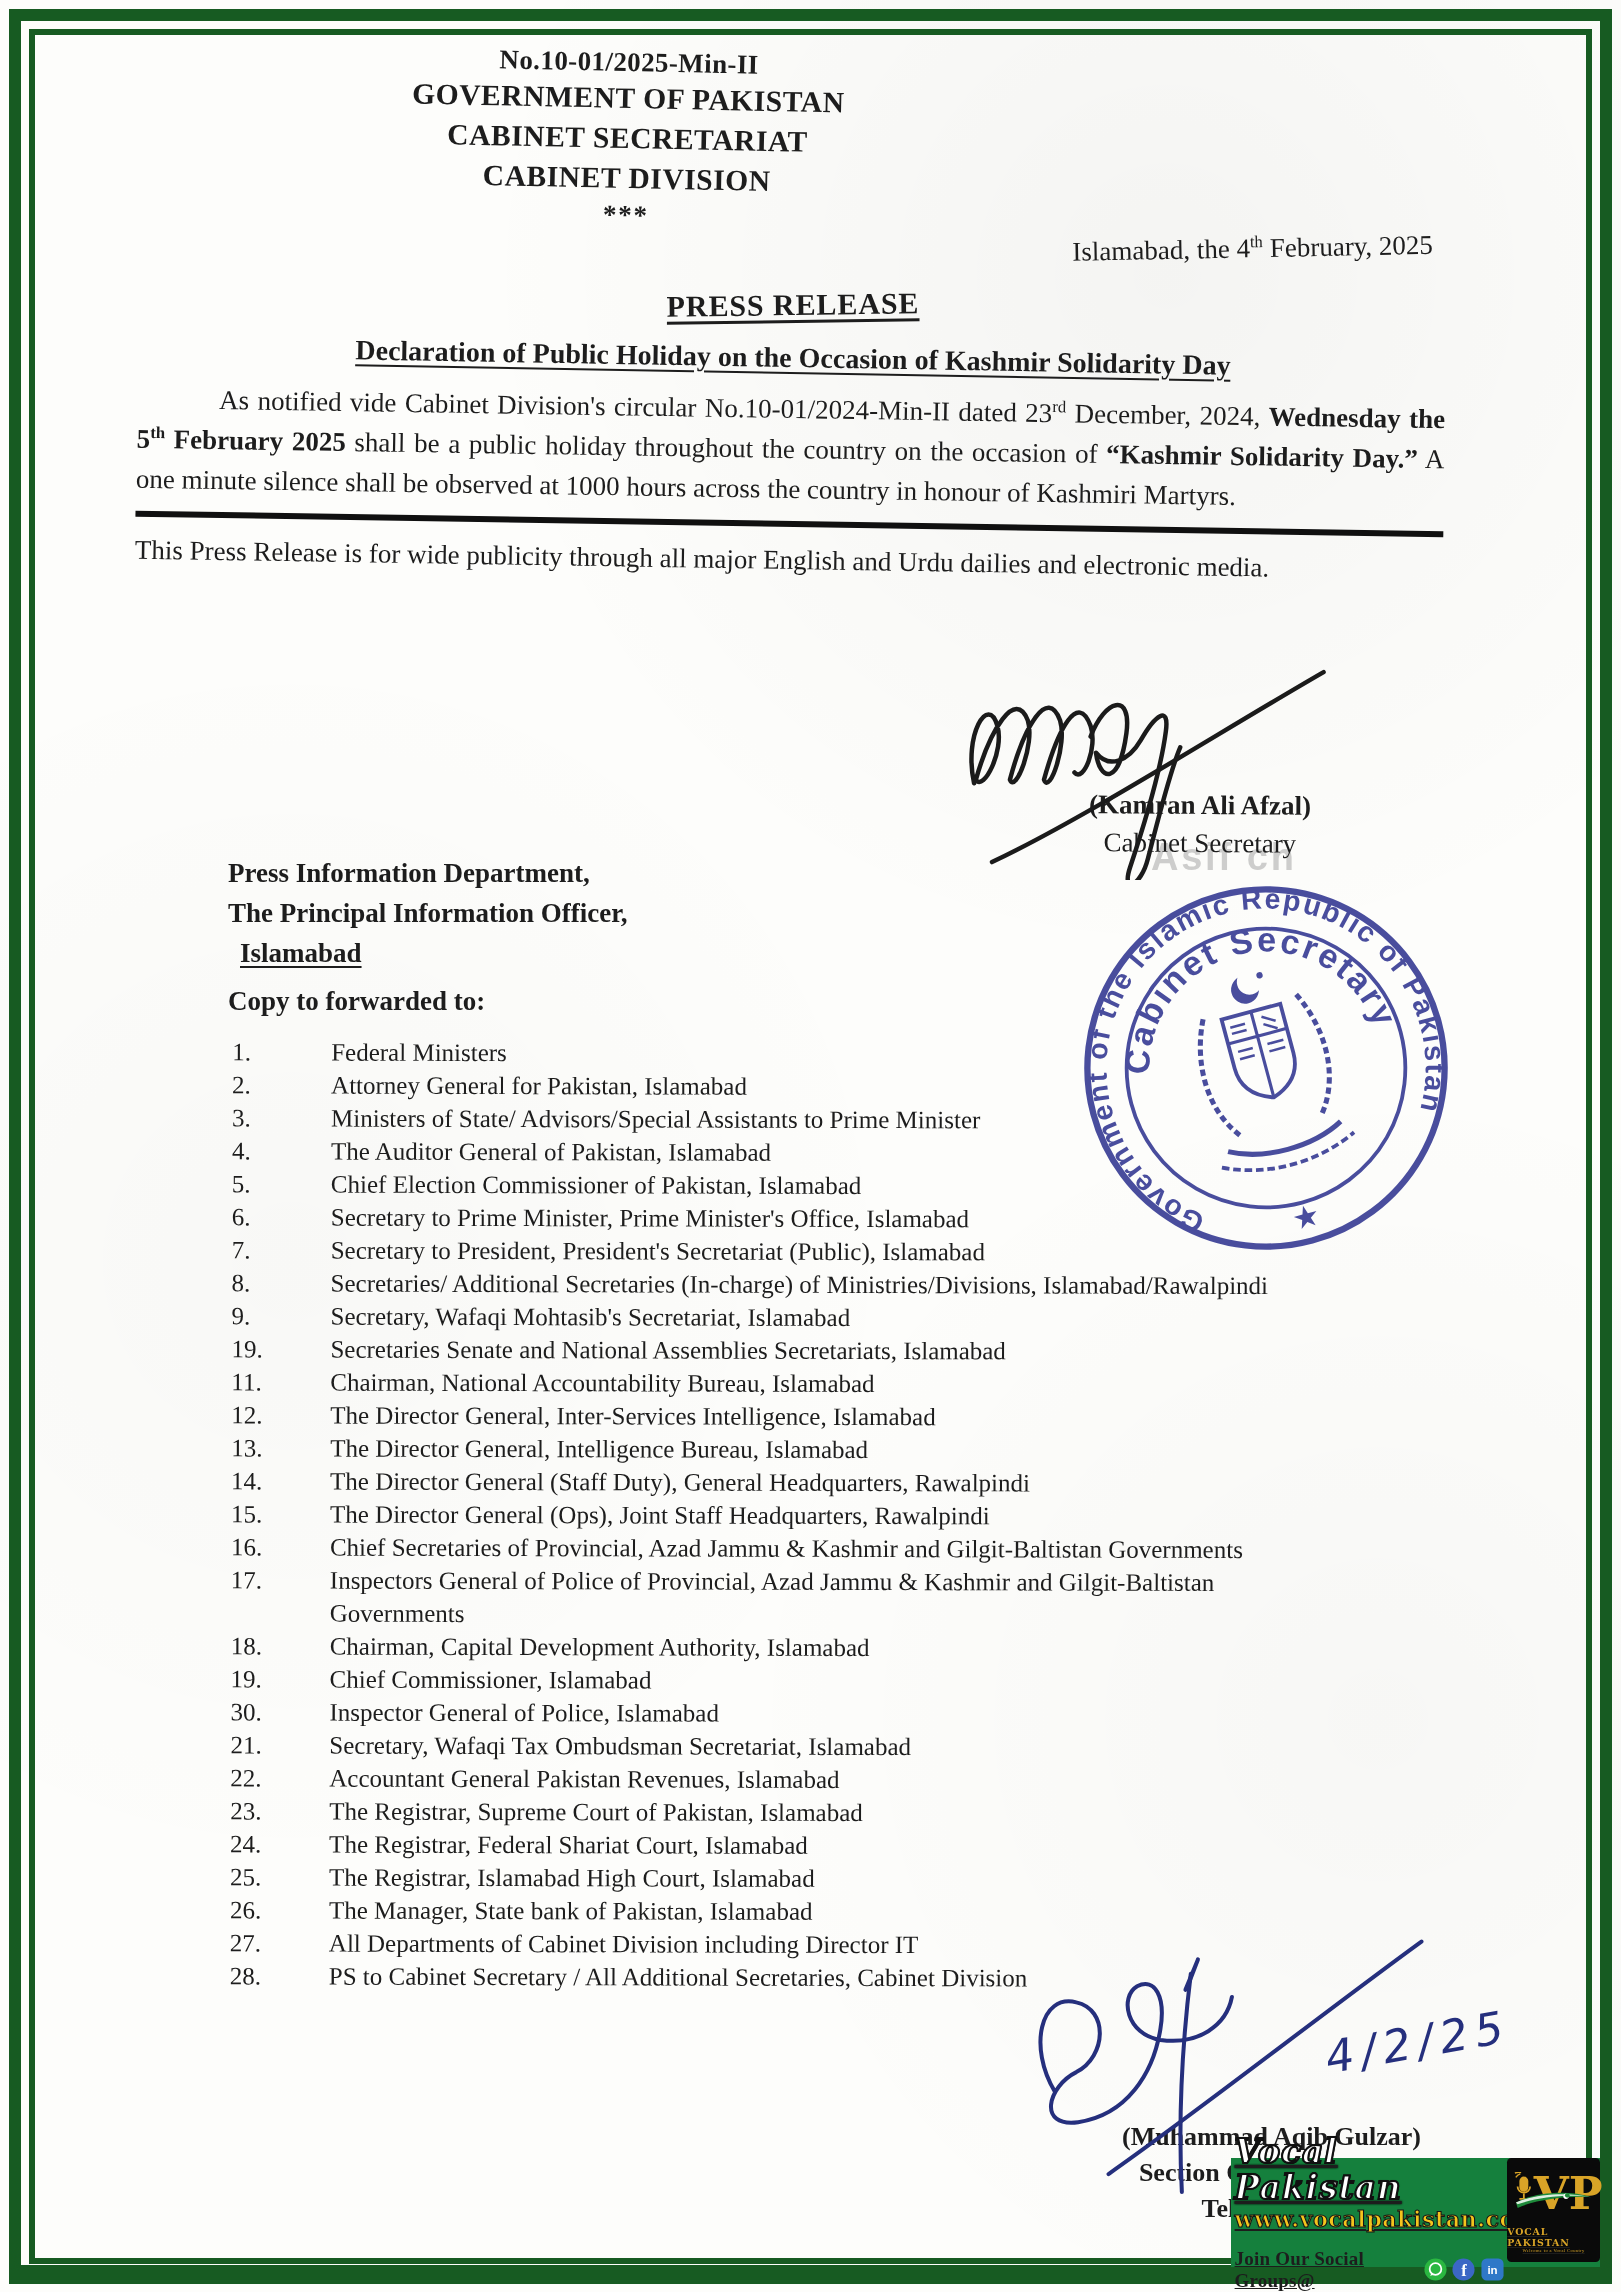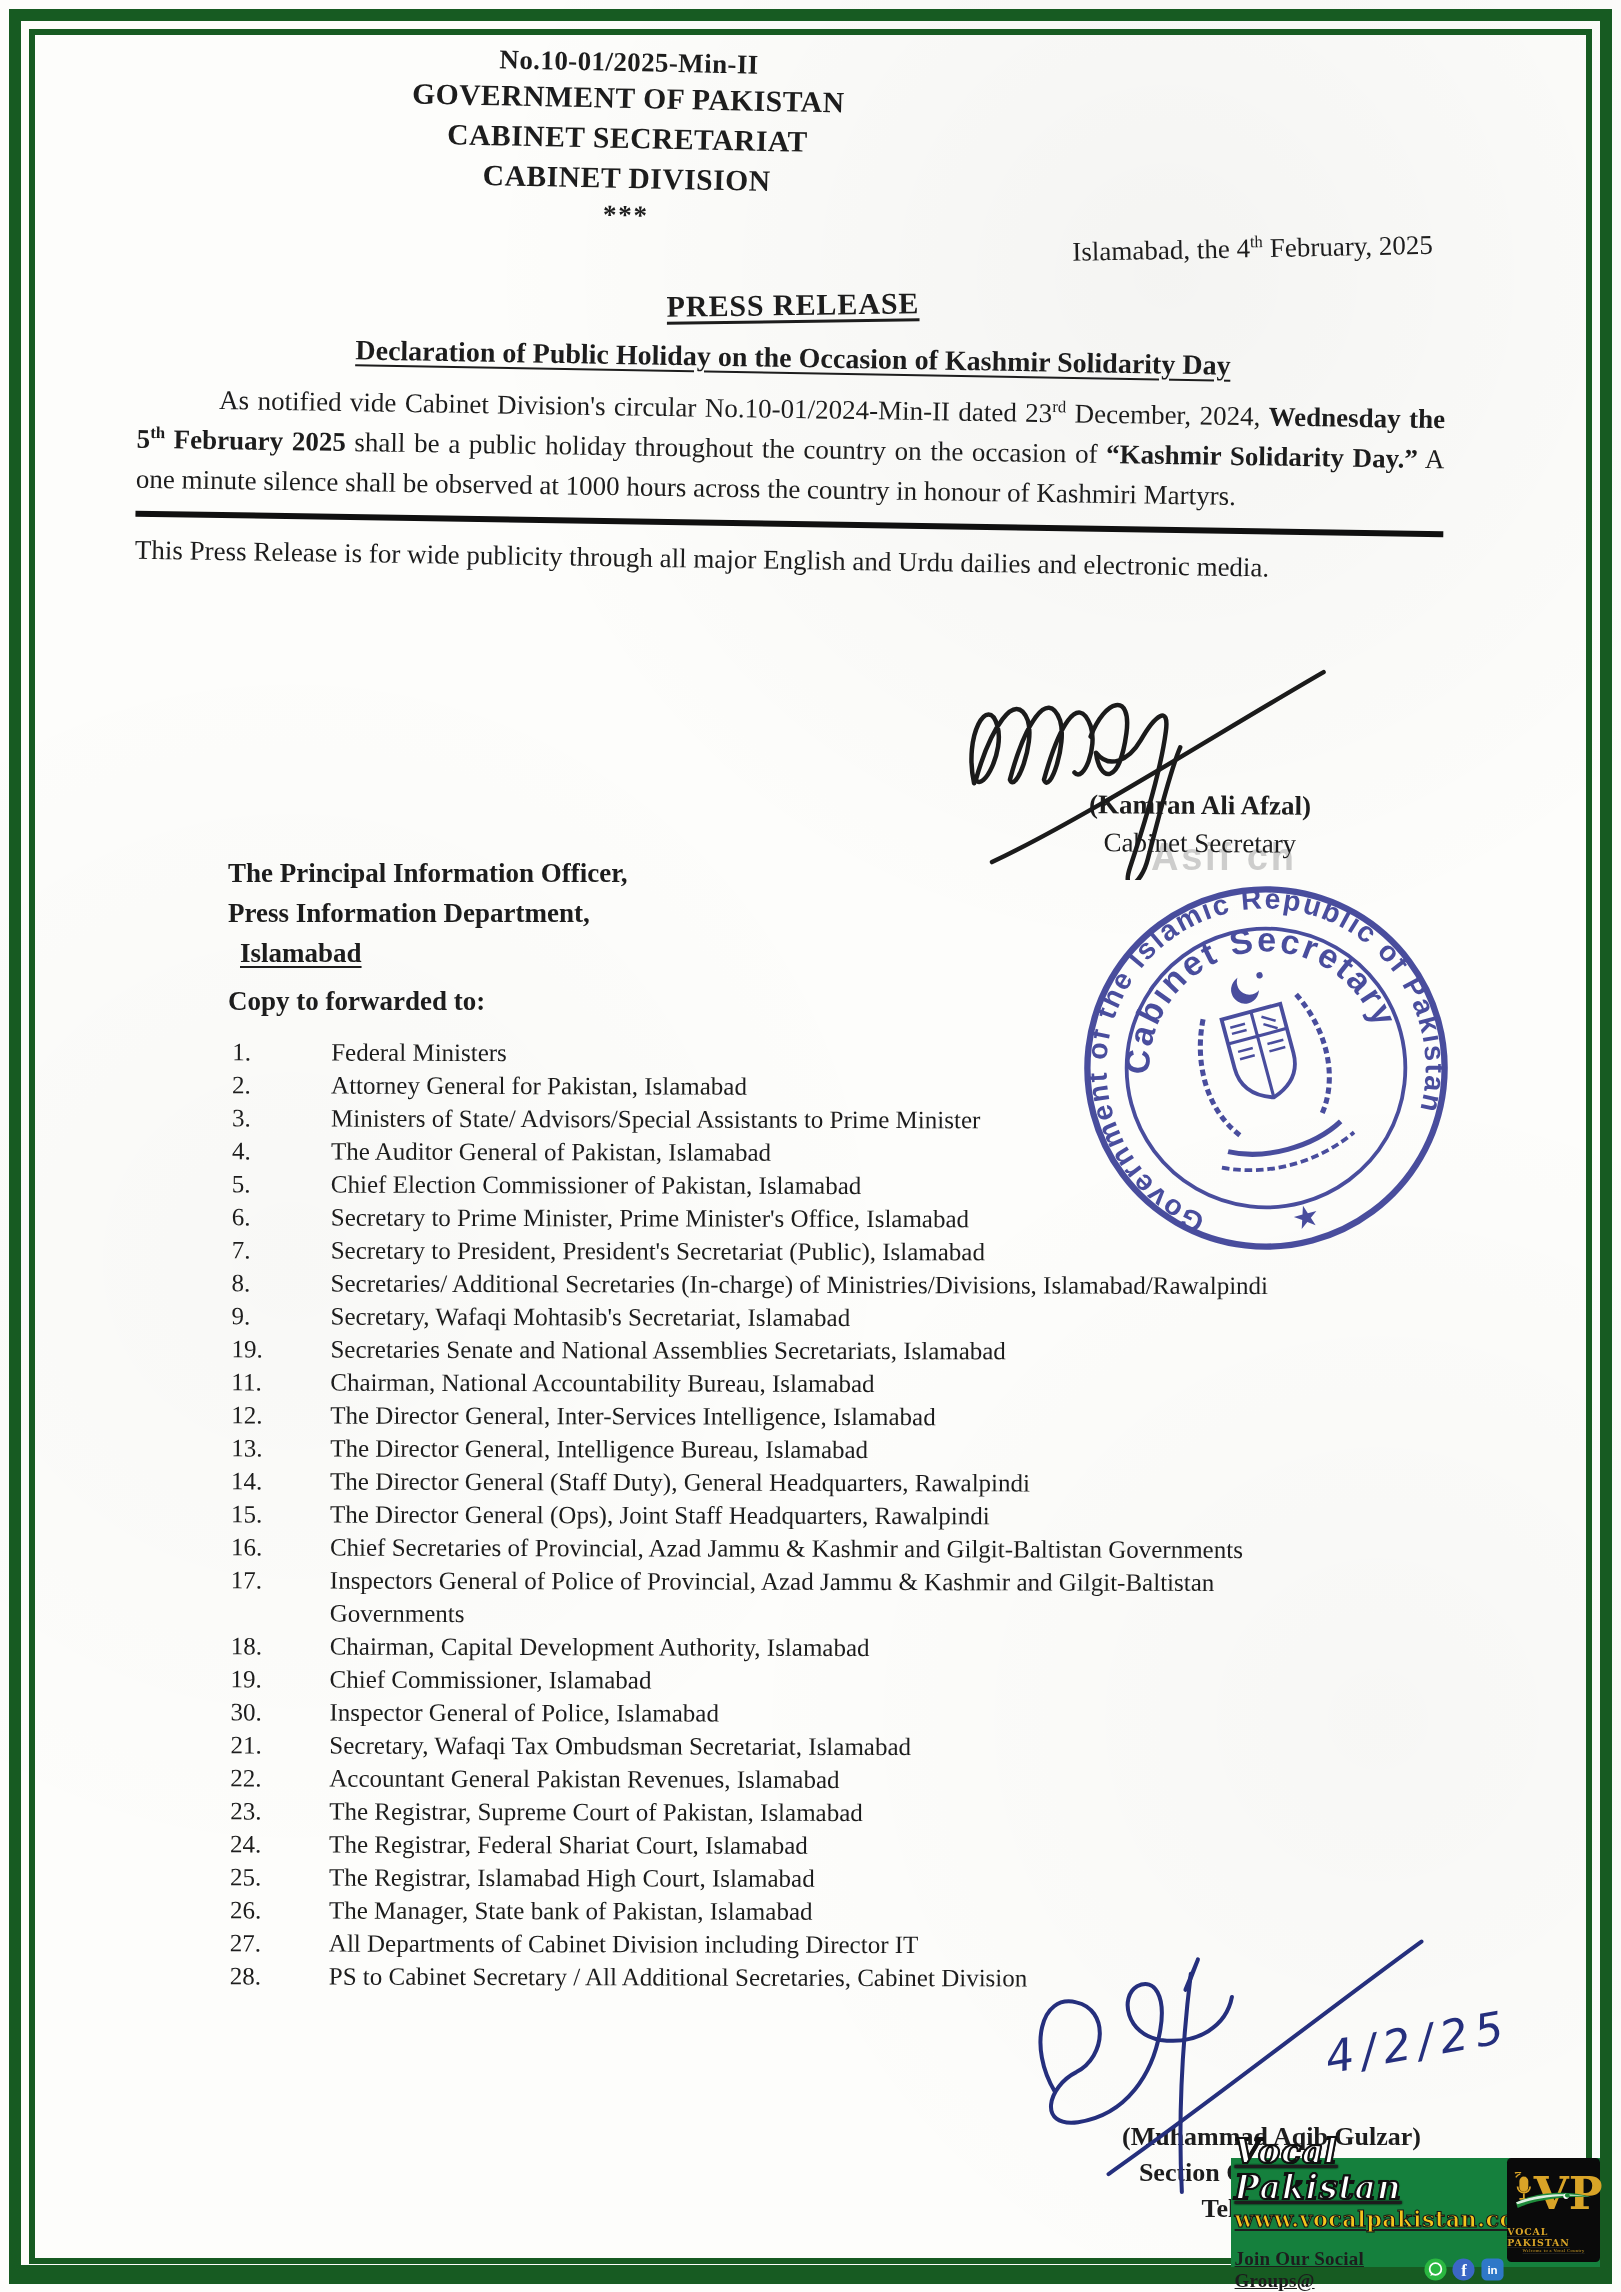--- a/index.html
+++ b/index.html
@@ -97,22 +97,22 @@
       <path d="M58,240 C160,192 310,96 428,28"></path>
     </g>
   </svg>
   <div class="abs sig1-text">
     <div class="nm">(Kamran Ali Afzal)</div>
     <div>Cabinet Secretary</div>
   </div>
   <div class="abs watermark">Asif ch</div>
 
   <div class="abs addr">
+    <div>Press Information Department,</div>
     <div>The Principal Information Officer,</div>
-    <div>Press Information Department,</div>
     <div class="city">Islamabad</div>
   </div>
   <div class="abs copyhead">Copy to forwarded to:</div>
 
   <div class="abs copylist">
       <div class="copy-row">
         <span class="no">1.</span>
         <span class="txt">Federal Ministers</span>
       </div>
       <div class="copy-row">

